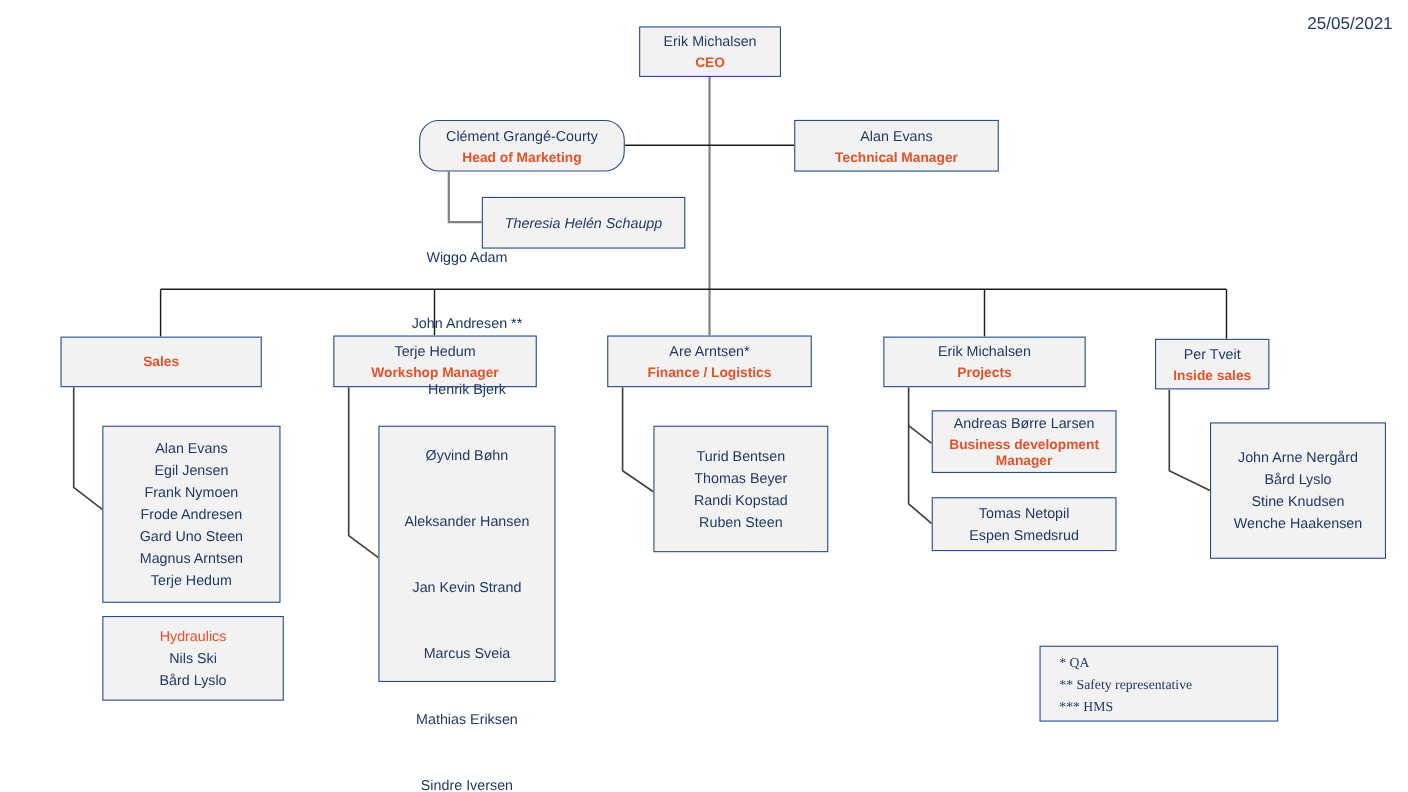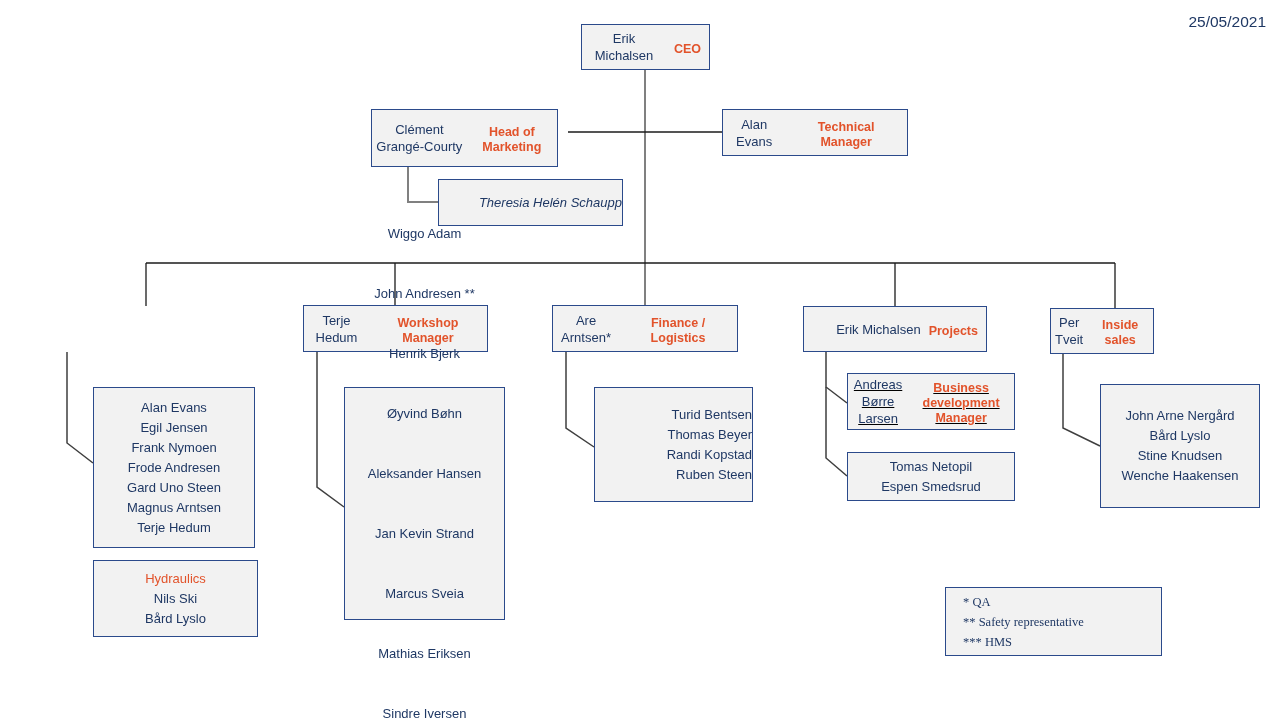--- a/index.html
+++ b/index.html
@@ -11,21 +11,21 @@
     --line_dark:#1b1b1b;
     --line_mid:#3f3f3f;
   }
   html,body{margin:0;padding:0;}
   body{background:#ffffff;font-family:"Liberation Sans", sans-serif;}
   .page{position:relative;width:1280px;height:720px;background:#ffffff;overflow:hidden;}
   .connectors{position:absolute;left:0;top:0;width:1280px;height:720px;pointer-events:none;}
 
   .node{
     position:absolute;background:var(--box_fill);border:1.5px solid var(--box_border);
-    display:flex;flex-direction:row;align-items:center;justify-content:flex-end;
+    display:flex;flex-direction:column;align-items:center;justify-content:center;
     text-align:center;box-sizing:border-box;
   }
   .name{color:var(--navy);font-size:13px;line-height:17px;}
   .role{color:var(--orange);font-weight:bold;font-size:12.5px;line-height:15px;margin-top:4px;padding:0 8px;}
   .single .name{margin-top:0;}
 
   .list-box{
     position:absolute;background:var(--box_fill);border:1.5px solid var(--box_border);
     display:flex;flex-direction:column;align-items:center;justify-content:center;
     box-sizing:border-box;text-align:center;
@@ -84,33 +84,36 @@
   </svg>
 
 
   <div class="date">25/05/2021</div>
 
   <div class="node" style="left:581px;top:24px;width:129px;height:46px;">
     <div class="name">Erik Michalsen</div>
     <div class="role">CEO</div>
   </div>
 
-  <div class="node" style="left:371px;top:109px;width:187px;height:58px;">
+  <div class="node" style="left:381px;top:109px;width:187px;height:47px;border-radius:18px;">
     <div class="name">Clément Grangé-Courty</div>
     <div class="role">Head of Marketing</div>
   </div>
   <div class="node" style="left:722px;top:109px;width:186px;height:47px;">
     <div class="name">Alan Evans</div>
     <div class="role">Technical Manager</div>
   </div>
 
   <div class="node single" style="left:438px;top:179px;width:185px;height:47px;font-style:italic;">
     <div class="name">Theresia Helén Schaupp</div>
   </div>
 
+  <div class="node" style="left:55px;top:306px;width:183px;height:46px;">
+    <div class="role" style="margin-top:0;">Sales</div>
+  </div>
   <div class="node" style="left:303px;top:305px;width:185px;height:47px;">
     <div class="name">Terje Hedum</div>
     <div class="role">Workshop Manager</div>
   </div>
   <div class="node" style="left:552px;top:305px;width:186px;height:47px;">
     <div class="name">Are Arntsen*</div>
     <div class="role">Finance / Logistics</div>
   </div>
   <div class="node" style="left:803px;top:306px;width:184px;height:46px;">
     <div class="name">Erik Michalsen</div>
@@ -145,28 +148,28 @@
       <div class="member">Henrik Bjerk</div>
       <div class="member">Øyvind Bøhn</div>
       <div class="member">Aleksander Hansen</div>
       <div class="member">Jan Kevin Strand</div>
       <div class="member">Marcus Sveia</div>
       <div class="member">Mathias Eriksen</div>
       <div class="member">Sindre Iversen</div>
       <div class="member">Bjørn Egil Dahlstrøm</div>
     </div>
 
-  <div class="list-box" style="left:594px;top:387px;width:159px;height:115px;align-items:flex-end;">
+  <div class="list-box" style="left:594px;top:387px;width:159px;height:115px;">
       <div class="member">Turid Bentsen</div>
       <div class="member">Thomas Beyer</div>
       <div class="member">Randi Kopstad</div>
       <div class="member">Ruben Steen</div>
     </div>
 
-  <div class="node" style="left:847px;top:373px;width:168px;height:57px;text-decoration:underline;">
+  <div class="node" style="left:847px;top:373px;width:168px;height:57px;">
     <div class="name">Andreas Børre Larsen</div>
     <div class="role">Business development Manager</div>
   </div>
 
   <div class="list-box" style="left:847px;top:452px;width:168px;height:49px;">
       <div class="member">Tomas Netopil</div>
       <div class="member">Espen Smedsrud</div>
     </div>
 
   <div class="list-box" style="left:1100px;top:384px;width:160px;height:124px;">

